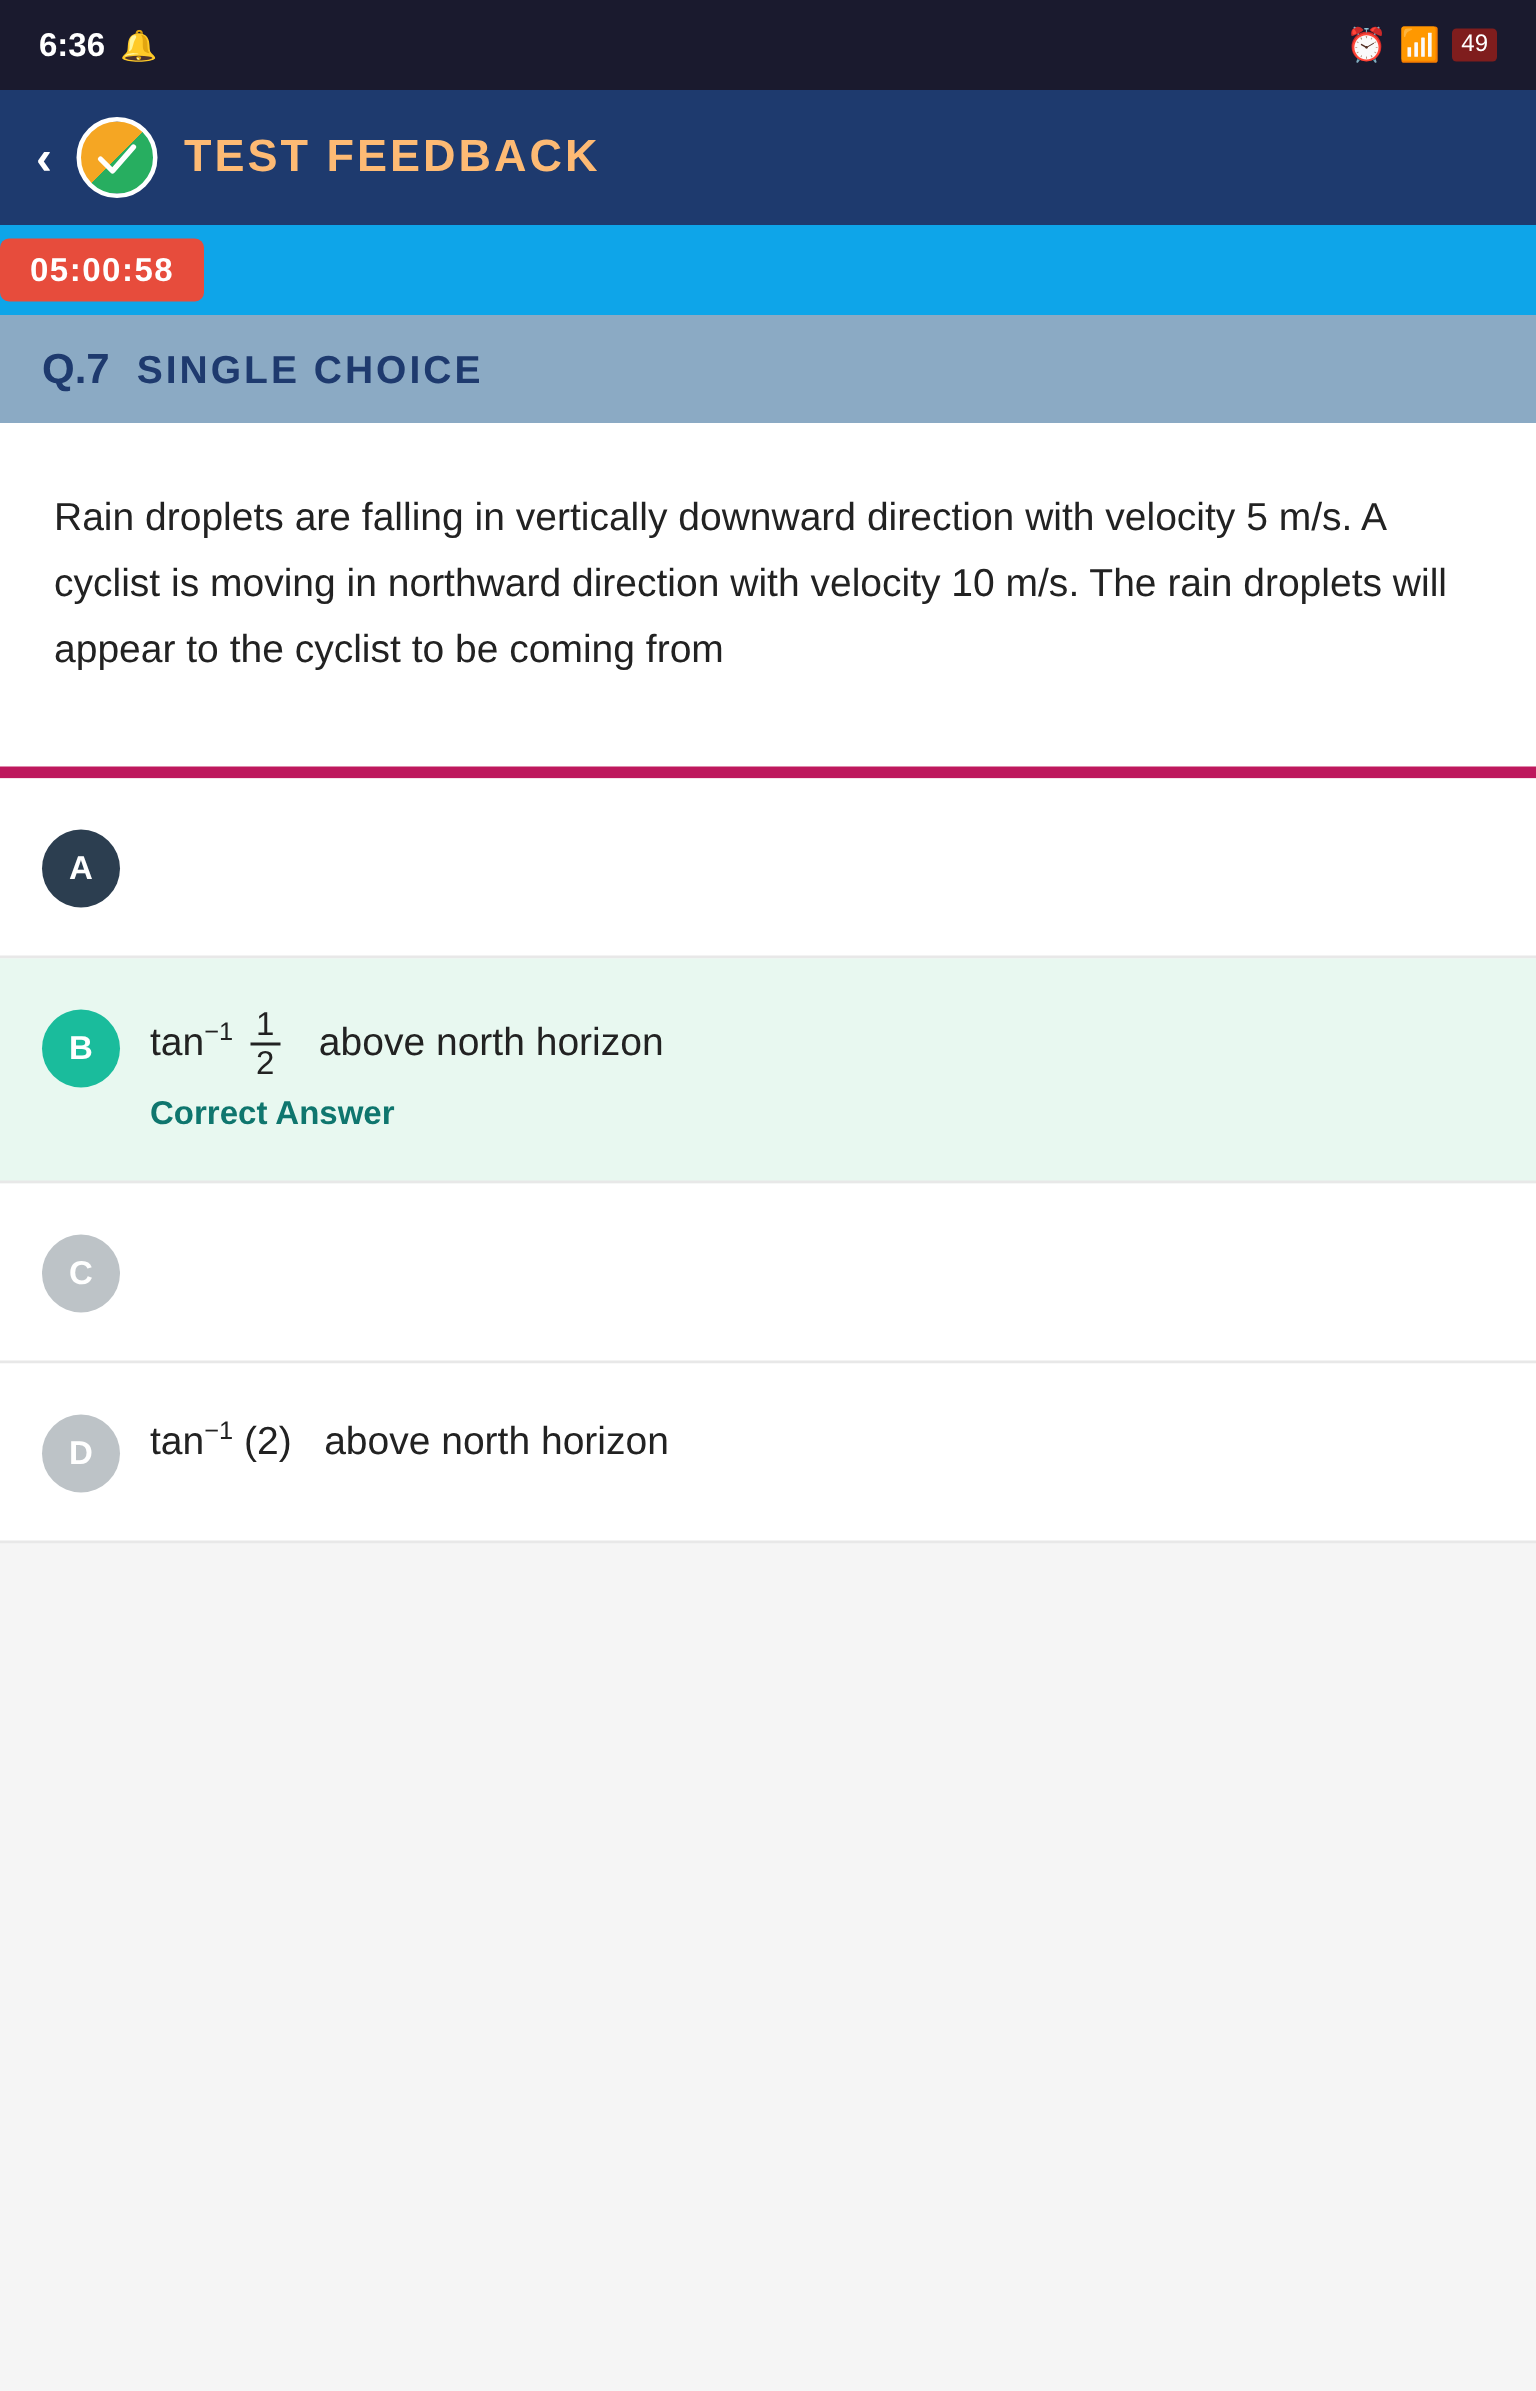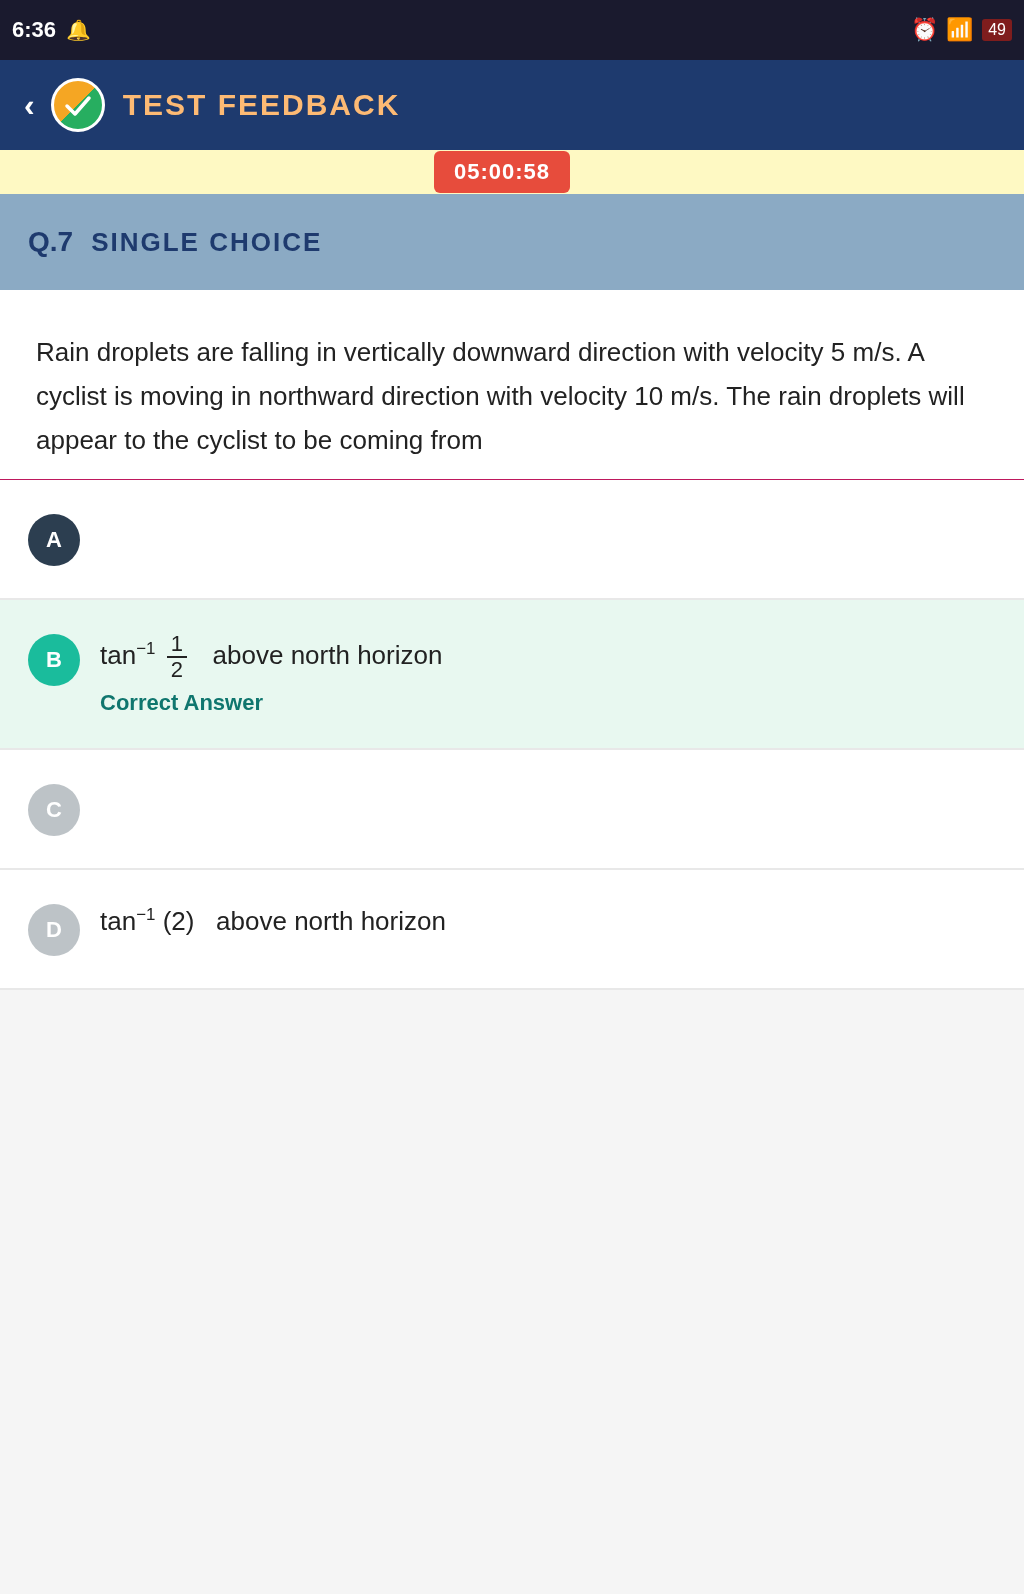--- a/index.html
+++ b/index.html
@@ -12,21 +12,21 @@
       overflow-x: hidden;
     }
 
     
     .status-bar {
       background: #1a1a2e;
       color: white;
       display: flex;
       justify-content: space-between;
       align-items: center;
-      padding: 12px 12px;
+      padding: 12px 26px;
       height: 60px;
     }
     .status-left {
       display: flex;
       align-items: center;
       gap: 10px;
       font-size: 22px;
       font-weight: bold;
     }
     .status-right {
@@ -76,63 +76,63 @@
     }
     .header-title {
       font-size: 30px;
       font-weight: bold;
       letter-spacing: 2px;
       color: #fdba74;
     }
 
     
     .timer-bar {
-      background: #fef9c3;
-      height: 44px;
-      display: flex;
-      justify-content: center;
+      background: #0ea5e9;
+      height: 60px;
+      display: flex;
+      justify-content: flex-start;
       align-items: center;
       padding-right: 20px;
       position: relative;
     }
     .timer-badge {
       background: #e74c3c;
       color: white;
       font-size: 22px;
       font-weight: bold;
       padding: 8px 20px;
       border-radius: 6px;
       letter-spacing: 1px;
     }
 
     
     .question-header {
       background: #8baac4;
-      padding: 32px 28px;
+      padding: 20px 28px;
       display: flex;
       align-items: center;
       gap: 18px;
     }
     .question-number {
       font-size: 28px;
       font-weight: bold;
       color: #1e3a6e;
     }
     .question-type {
       font-size: 26px;
       font-weight: bold;
       color: #1e3a6e;
       letter-spacing: 2px;
     }
 
     
     .question-body {
       background: white;
-      padding: 40px 36px 16px 36px;
-      border-bottom: 1px solid #be185d;
+      padding: 40px 36px 56px 36px;
+      border-bottom: 8px solid #be185d;
     }
     .question-text {
       font-size: 26px;
       line-height: 1.7;
       color: #222;
     }
     .math-inline {
       font-style: normal;
       font-weight: 500;
     }

